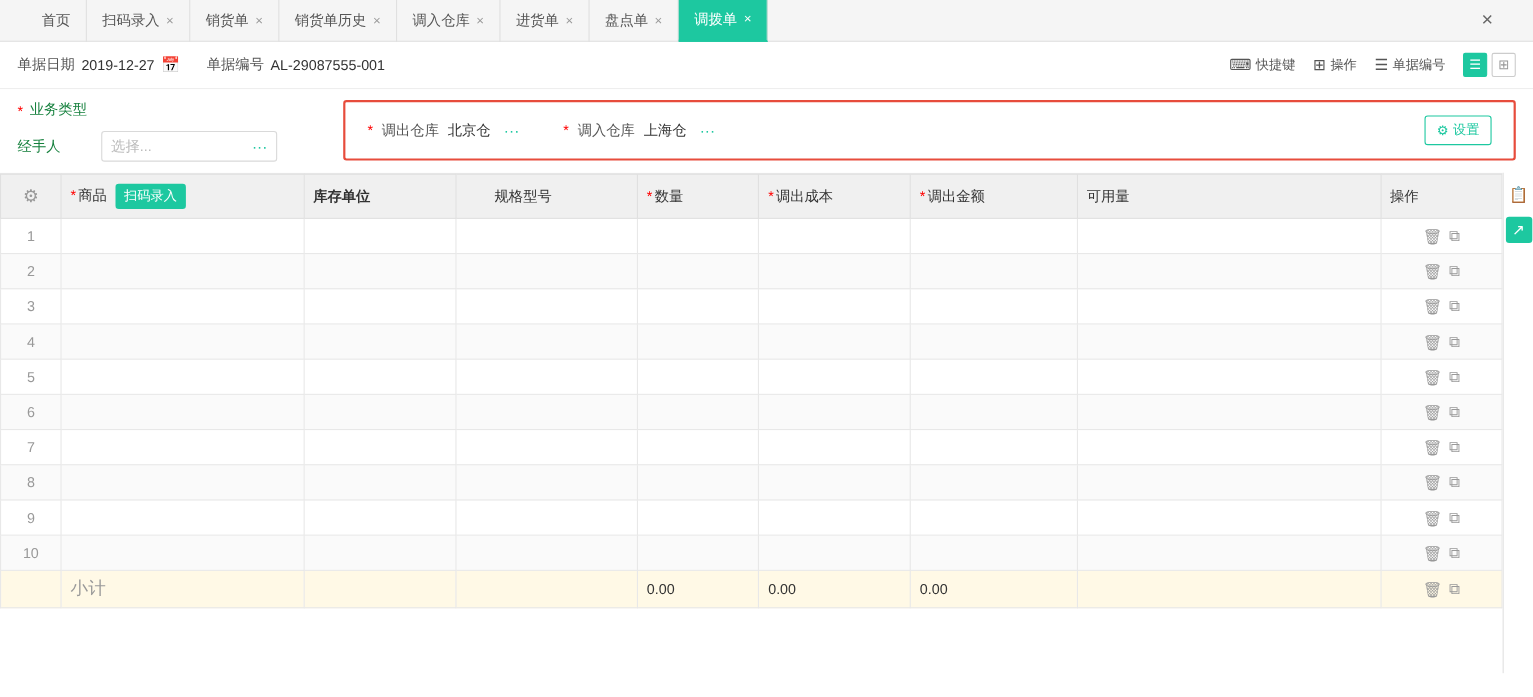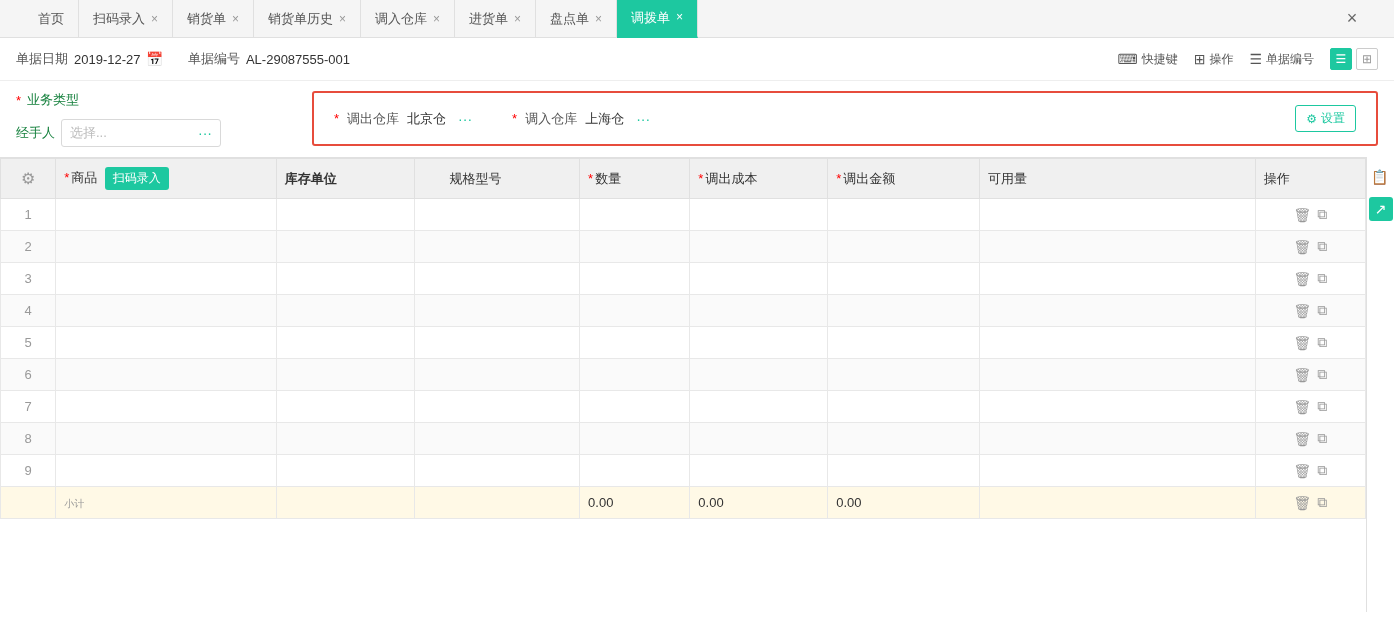--- a/index.html
+++ b/index.html
@@ -158,21 +158,21 @@
     .col-num { width: 40px; }
     .col-goods { width: 160px; }
     .col-unit { width: 100px; font-weight: bold; }
     .col-spec { width: 120px; padding-left: 35px; }
     .col-qty { width: 80px; }
     .col-cost { width: 100px; }
     .col-amount { width: 110px; }
     .col-avail { width: 200px; }
     .col-action { width: 80px; }
 
-    .subtotal-label { color: #999; font-size: 10px; }
+    .subtotal-label { color: #999; font-size: 16px; }
   </style>
 </head>
 <body>
 
 <div class="page-wrap">
 
   <div class="tab-bar">
     <div class="tab">
       <span>首页</span>
     </div>
@@ -244,21 +244,21 @@
   </div>
 
   <div class="form-area">
     <div class="form-left">
       <div class="form-field">
         <span class="required-star">*</span>
         <label>业务类型</label>
       </div>
       <div class="form-field">
         <label>经手人</label>
-        <div class="form-select" style="color:#bbb;">
+        <div class="form-select" style="color:#bbb;margin-left:31px;">
           <span>选择...</span>
           <span class="dots-btn">···</span>
         </div>
       </div>
     </div>
 
     <div class="warehouse-box">
       <div class="wh-field">
         <span class="required-star">*</span>
         <label>调出仓库</label>
@@ -438,20 +438,36 @@
       <td></td>
       <td></td>
       <td></td>
       <td>
         <div class="action-cell">
           <span class="action-icon">🗑</span>
           <span class="action-icon">⧉</span>
         </div>
       </td>
     </tr>
+              <tr>
+      <td class="row-num">10</td>
+      <td></td>
+      <td></td>
+      <td></td>
+      <td></td>
+      <td></td>
+      <td></td>
+      <td></td>
+      <td>
+        <div class="action-cell">
+          <span class="action-icon">🗑</span>
+          <span class="action-icon">⧉</span>
+        </div>
+      </td>
+    </tr>
               <tr class="subtotal">
       <td class="row-num"></td>
       <td><span class="subtotal-label">小计</span></td>
       <td></td>
       <td></td>
       <td>0.00</td>
       <td>0.00</td>
       <td>0.00</td>
       <td></td>
       <td>

